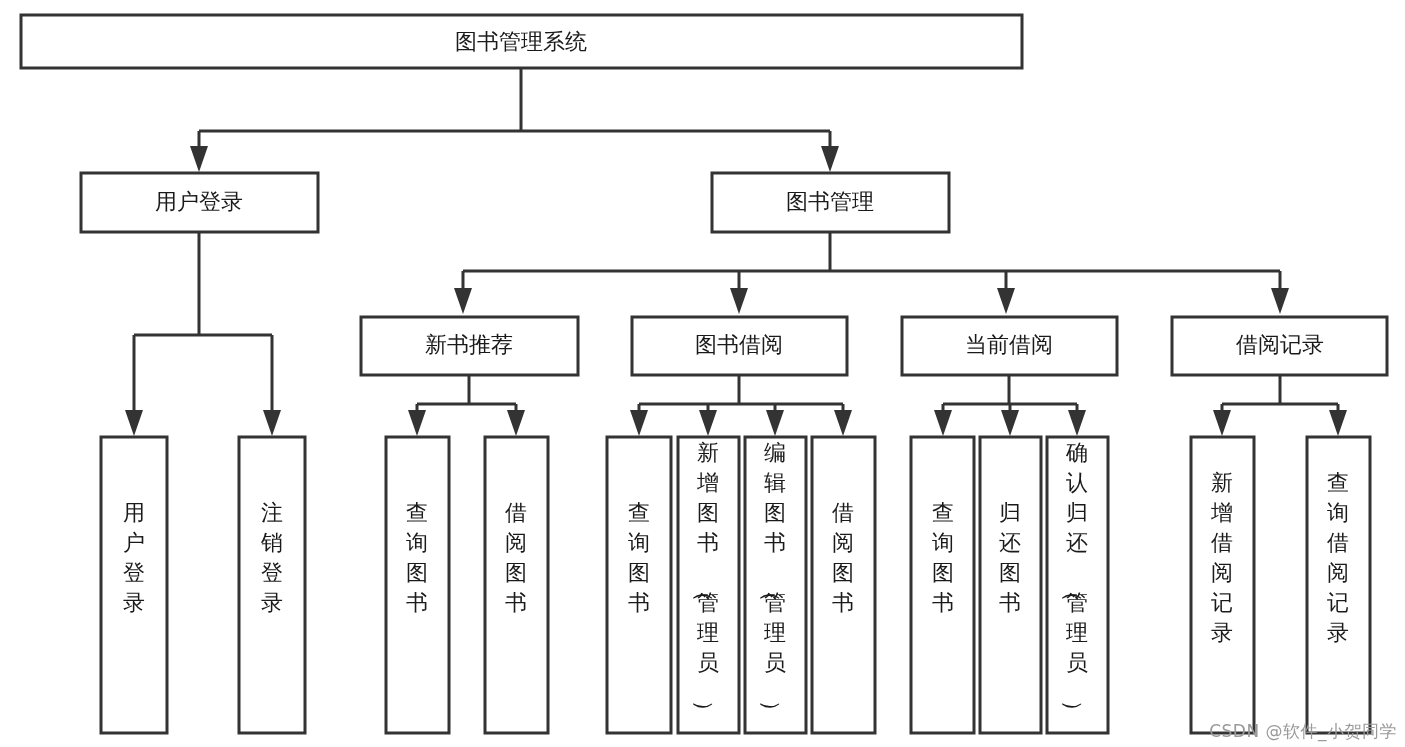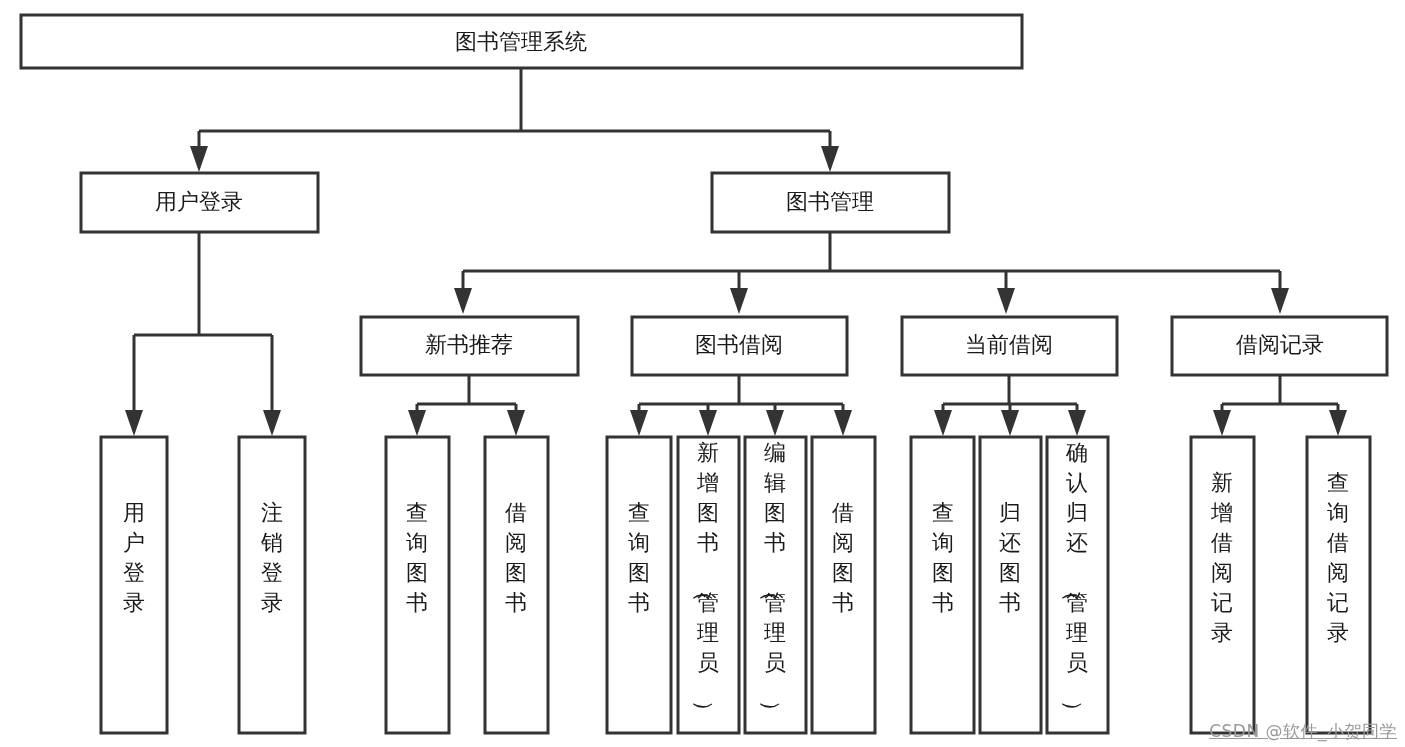--- a/index.html
+++ b/index.html
@@ -56,21 +56,20 @@
   }
   .watermark-text {
     position: absolute;
     right: 8px;
     bottom: 4px;
     font-family: "DejaVu Sans", "Liberation Sans", sans-serif;
     font-size: 17px;
     color: #9a9a9a;
     white-space: nowrap;
     letter-spacing: 0.5px;
-    text-decoration: underline;
   }
 </style>
 </head>
 <body>
 
 <div id="diagram-root">
 
   <svg id="tree-svg" viewBox="0 0 1405 747">
 
     <defs>

